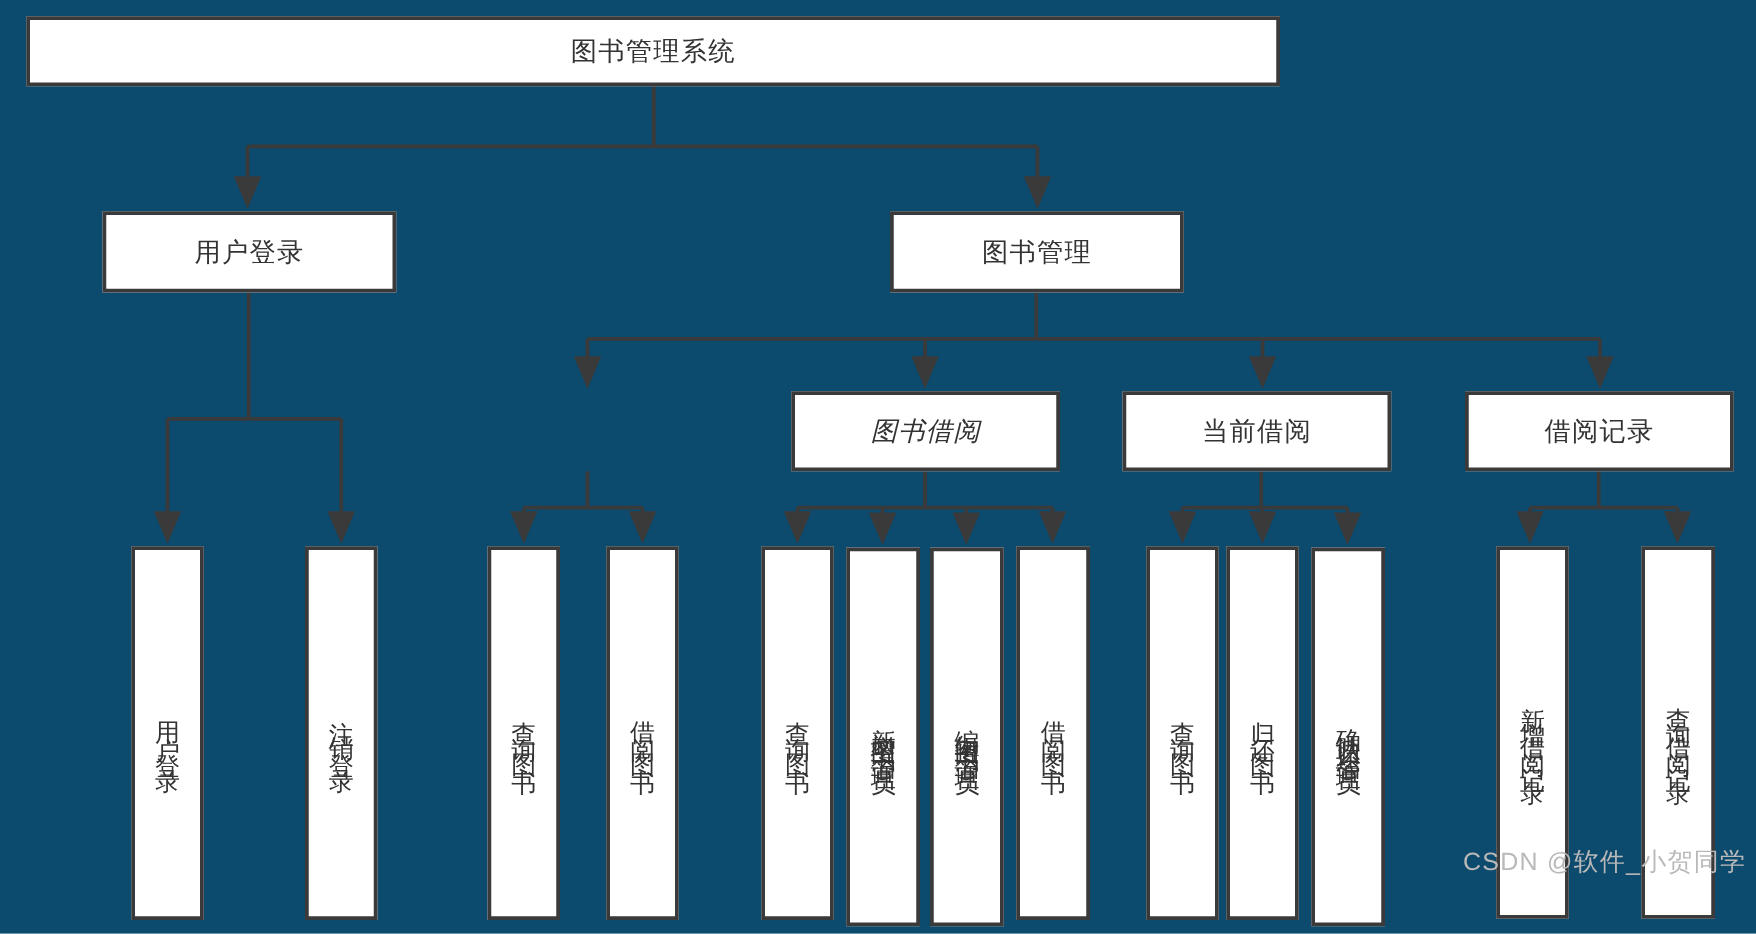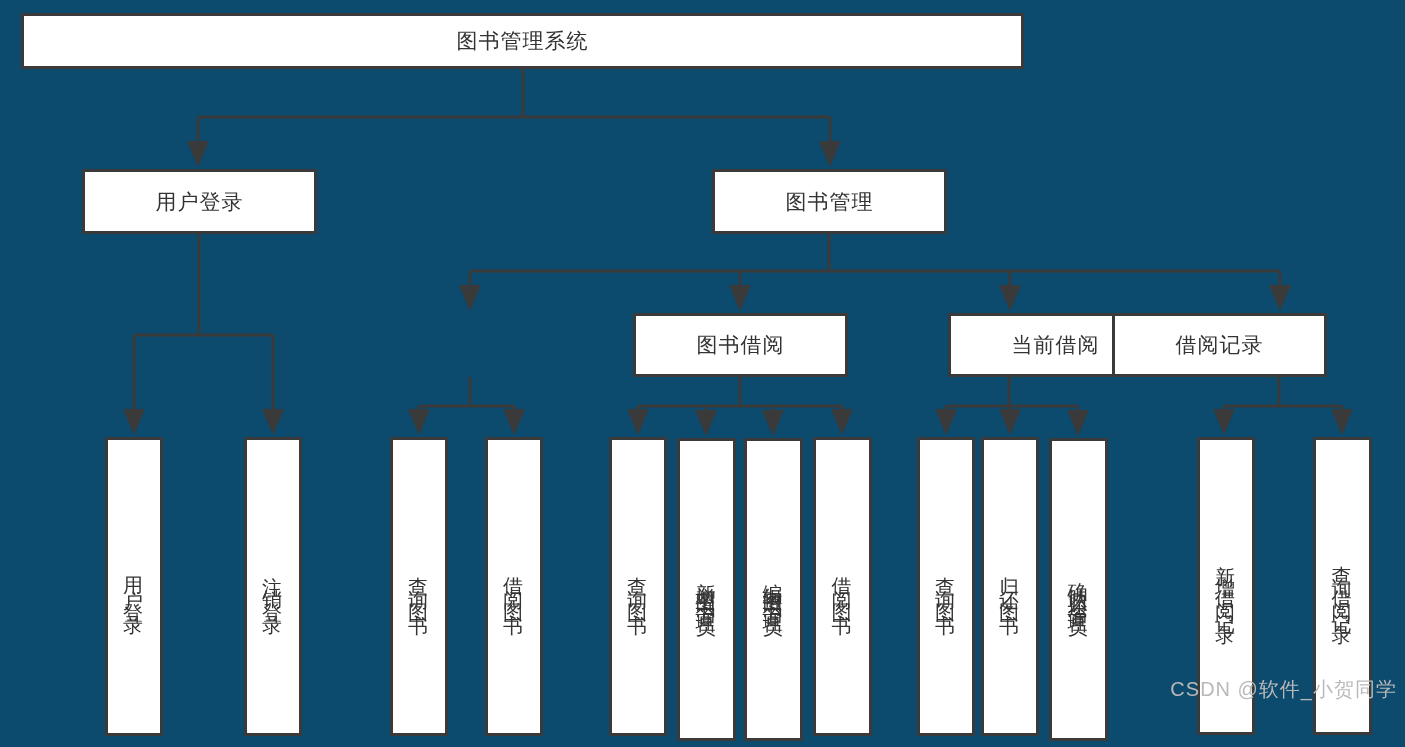--- a/index.html
+++ b/index.html
@@ -70,23 +70,23 @@
     <use href="#arr" x="1078" y="436"></use>
     <use href="#arr" x="1224" y="435"></use>
       <use href="#arr" x="1342" y="435"></use>
   </svg>
 
   <div class="node h" style="left:21px; top:13px; width:1003px; height:56px;">图书管理系统</div>
 
   <div class="node h" style="left:82px; top:169px; width:235px; height:65px;">用户登录</div>
   <div class="node h" style="left:712px; top:169px; width:235px; height:65px;text-align:center;">图书管理</div>
 
-  <div class="node h" style="left:633px; top:313px; width:215px; height:64px;">图书借阅</div>
-  <div class="node h" style="left:948px; top:313px; width:215px; height:64px;">当前借阅</div>
-  <div class="node h" style="left:1112px; top:313px; width:215px; height:64px;">借阅记录</div>
+  <div class="node h" style="left:633px; top:313px; width:215px; height:64px;font-style:italic;">图书借阅</div>
+  <div class="node h" style="left:898px; top:313px; width:215px; height:64px;">当前借阅</div>
+  <div class="node h" style="left:1172px; top:313px; width:215px; height:64px;">借阅记录</div>
 
   <div class="node v ls13" style="left:105px; top:437px; width:58px; height:299px;">用户登录</div>
   <div class="node v ls13" style="left:244px; top:437px; width:58px; height:299px;">注销登录</div>
 
   <div class="node v ls13" style="left:390px; top:437px; width:58px; height:299px;">查询图书</div>
   <div class="node v ls13" style="left:485px; top:437px; width:58px; height:299px;">借阅图书</div>
 
   <div class="node v ls13" style="left:609px; top:437px; width:58px; height:299px;">查询图书</div>
   <div class="node v ls5" style="left:677px; top:438px; width:59px; height:303px;">新增图书（管理员）</div>
   <div class="node v ls5" style="left:744px; top:438px; width:59px; height:303px;">编辑图书（管理员）</div>

